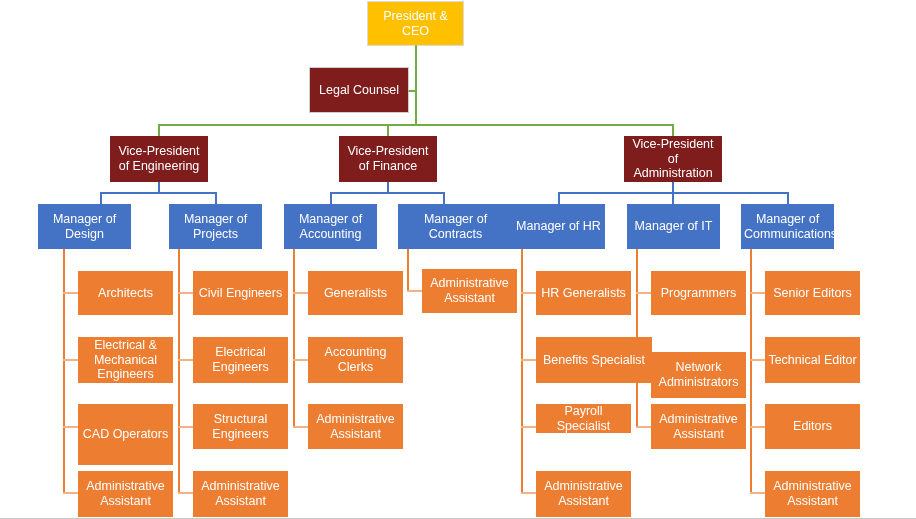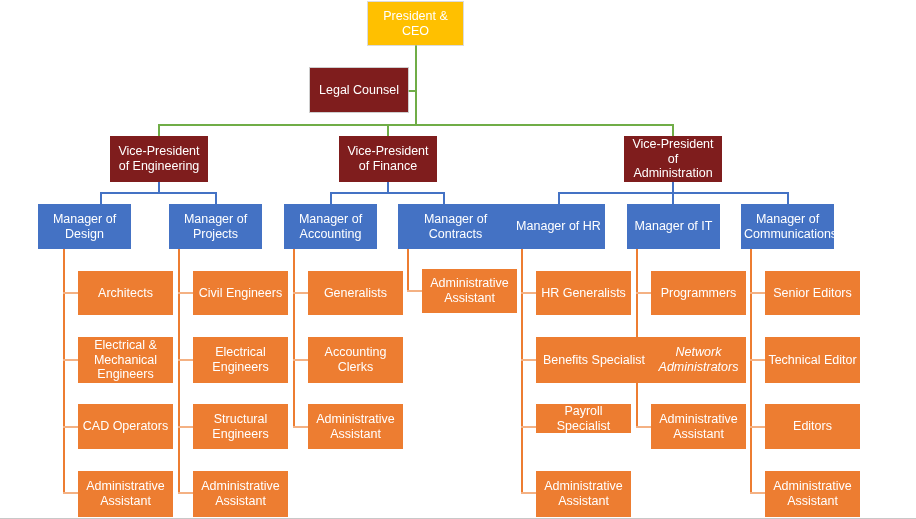--- a/index.html
+++ b/index.html
@@ -152,21 +152,21 @@
   <div class="node lv-blue" style="left:741px; top:204px; width:93px; height:45px;">
       <span>Manager of Communications</span>
     </div>
 
   <div class="node lv-org" style="left:78px; top:271px; width:95px; height:44px;">
       <span>Architects</span>
     </div>
   <div class="node lv-org" style="left:78px; top:337px; width:95px; height:46px;">
       <span>Electrical &amp; Mechanical Engineers</span>
     </div>
-  <div class="node lv-org" style="left:78px; top:404px; width:95px; height:45px;">
+  <div class="node lv-org" style="left:78px; top:404px; width:95px; height:61px;">
       <span>CAD Operators</span>
     </div>
   <div class="node lv-org" style="left:78px; top:471px; width:95px; height:46px;">
       <span>Administrative Assistant</span>
     </div>
 
   <div class="node lv-org" style="left:193px; top:337px; width:95px; height:46px;">
       <span>Electrical Engineers</span>
     </div>
   <div class="node lv-org" style="left:193px; top:271px; width:95px; height:44px;">
@@ -202,21 +202,21 @@
   <div class="node lv-org" style="left:536px; top:404px; width:95px; height:29px;">
       <span>Payroll Specialist</span>
     </div>
   <div class="node lv-org" style="left:536px; top:471px; width:95px; height:46px;">
       <span>Administrative Assistant</span>
     </div>
 
   <div class="node lv-org" style="left:651px; top:271px; width:95px; height:44px;">
       <span>Programmers</span>
     </div>
-  <div class="node lv-org" style="left:651px; top:337px; width:95px; height:46px;font-style:italic;">
+  <div class="node lv-org" style="left:651px; top:352px; width:95px; height:46px;">
       <span>Network Administrators</span>
     </div>
   <div class="node lv-org" style="left:651px; top:404px; width:95px; height:45px;">
       <span>Administrative Assistant</span>
     </div>
 
   <div class="node lv-org" style="left:765px; top:271px; width:95px; height:44px;">
       <span>Senior Editors</span>
     </div>
   <div class="node lv-org" style="left:765px; top:337px; width:95px; height:46px;">

